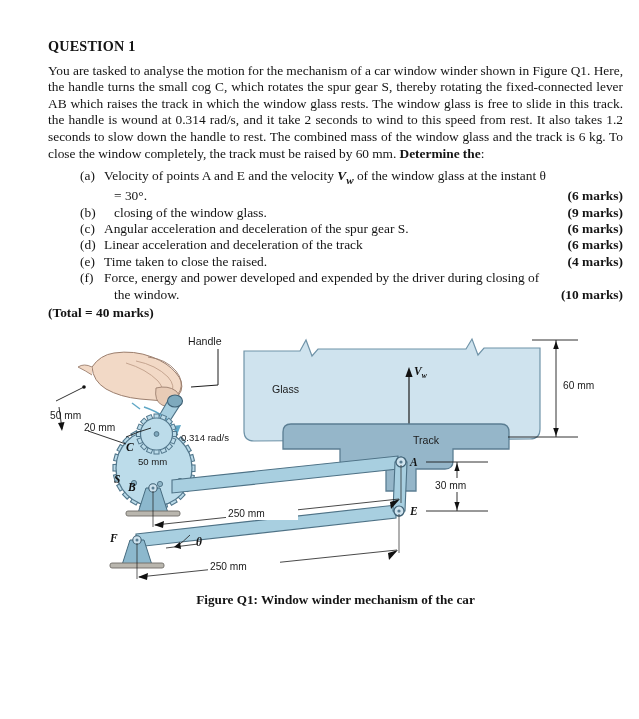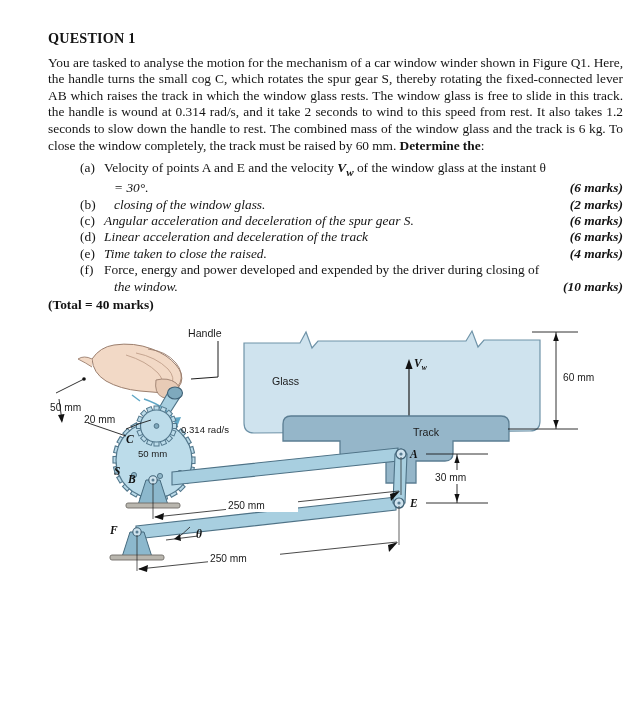--- a/index.html
+++ b/index.html
@@ -5,21 +5,21 @@
   html,body{margin:0;padding:0;background:#ffffff;}
   body{
     width:639px;height:719px;
     font-family:"Liberation Serif","DejaVu Serif",serif;
     color:#141414;
     overflow:hidden;
     position:relative;
   }
   .page{
     position:absolute;
-    left:0;top:4px;
+    left:0;top:12px;
     width:639px;height:529px;
     box-sizing:border-box;
     padding:27px 16px 0 48px;
   }
   .q-title{
     font-weight:bold;
     font-size:14.2px;
     letter-spacing:.2px;
     margin:0 0 8px 0;
     line-height:1.1;
@@ -57,21 +57,21 @@
     flex:1 1 auto;
     padding-left:24px;
     box-sizing:border-box;
   }
   .li .txt .cont{display:block;padding-left:10px;}
   .li .marks{
     font-weight:bold;
     white-space:nowrap;
     text-align:right;
   }
-  .row{display:flex;justify-content:space-between;align-items:center;width:100%;font-style:italic;}
+  .row{display:flex;justify-content:space-between;align-items:center;width:100%;}
   .total{
     font-weight:bold;
     font-size:13.4px;
     text-align:left;
     width:575px;
     margin-top:2px;
   }
   .fig-wrap{
     position:relative;
     width:575px;
@@ -111,21 +111,21 @@
           <span class="marks">(6 marks)</span>
         </span>
       </span>
     </div>
 
     <div class="li">
       <span class="lbl">(b)</span>
       <span class="txt">
         <span class="row">
           <span class="cont">closing of the window glass.</span>
-          <span class="marks">(2 marks)</span>
+          <span class="marks">(9 marks)</span>
         </span>
       </span>
     </div>
 
     <div class="li">
       <span class="lbl">(c)</span>
       <span class="txt">
         <span class="row">
           <span>Angular acceleration and deceleration of the spur gear S.</span>
           <span class="marks">(6 marks)</span>
@@ -340,14 +340,15 @@
       <text class="dimtxt2" x="162" y="239">250 mm</text>
 
       <line x1="118" y1="217" x2="150" y2="213" stroke="#1c1c1c" stroke-width="0.8"></line>
       <path d="M 128 216 Q 136 210 142 204" fill="none" stroke="#1c1c1c" stroke-width="0.8"></path>
       <polygon points="126,216 132,211 133,218" fill="#111"></polygon>
       <text class="lblital" x="148" y="215">θ</text>
 
     </svg>
   </div>
 
+  <div class="caption">Figure Q1: Window winder mechanism of the car</div>
 
 </div>
 
 </body></html>

